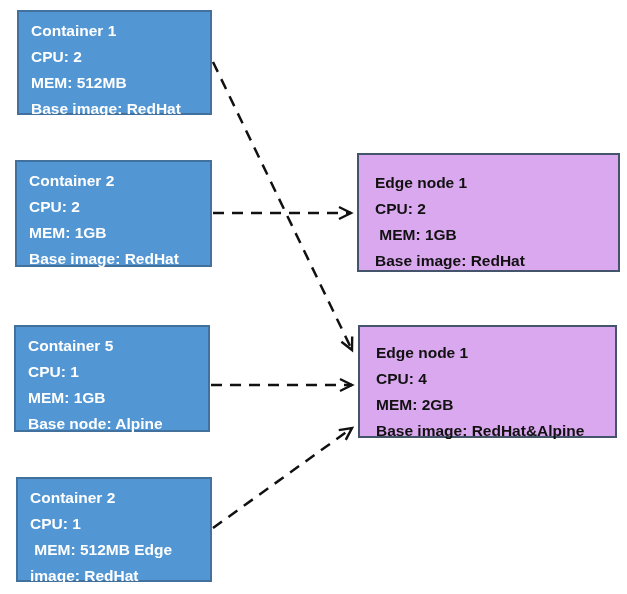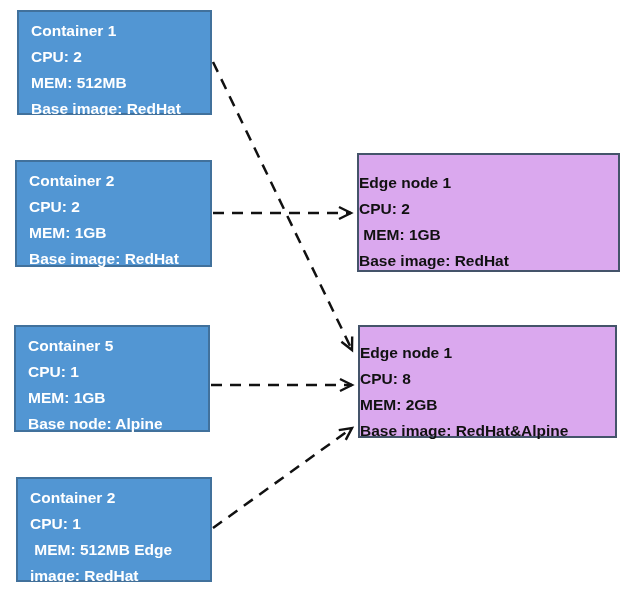--- a/index.html
+++ b/index.html
@@ -25,21 +25,21 @@
   .container-node {
     background: #5296D3;
     border: 2px solid #41719C;
     color: #ffffff;
     padding: 6px 8px 0 12px;
   }
   .edge-node {
     background: #DAA8EE;
     border: 2px solid #44546A;
     color: #111111;
-    padding: 13px 8px 0 0;
+    padding: 13px 8px 0 16px;
   }
   .node .line, .node .title {
     display: block;
     white-space: pre-wrap;
   }
   
   #container-1 { left: 17px;  top: 10px;  width: 195px; height: 105px; }
   #container-2 { left: 15px;  top: 160px; width: 197px; height: 107px; }
   #container-3 { left: 14px;  top: 325px; width: 196px; height: 107px; }
   #container-4 { left: 16px;  top: 477px; width: 196px; height: 105px; }
@@ -105,18 +105,18 @@
 
   <div id="edge-node-1" class="node edge-node">
     <span class="title">Edge node 1</span>
     <span class="line">CPU: 2</span>
     <span class="line"> MEM: 1GB</span>
     <span class="line">Base image: RedHat</span>
   </div>
 
   <div id="edge-node-2" class="node edge-node">
     <span class="title">Edge node 1</span>
-    <span class="line">CPU: 8</span>
+    <span class="line">CPU: 4</span>
     <span class="line">MEM: 2GB</span>
     <span class="line">Base image: RedHat&amp;Alpine</span>
   </div>
 
 </div>
 
 </body></html>

